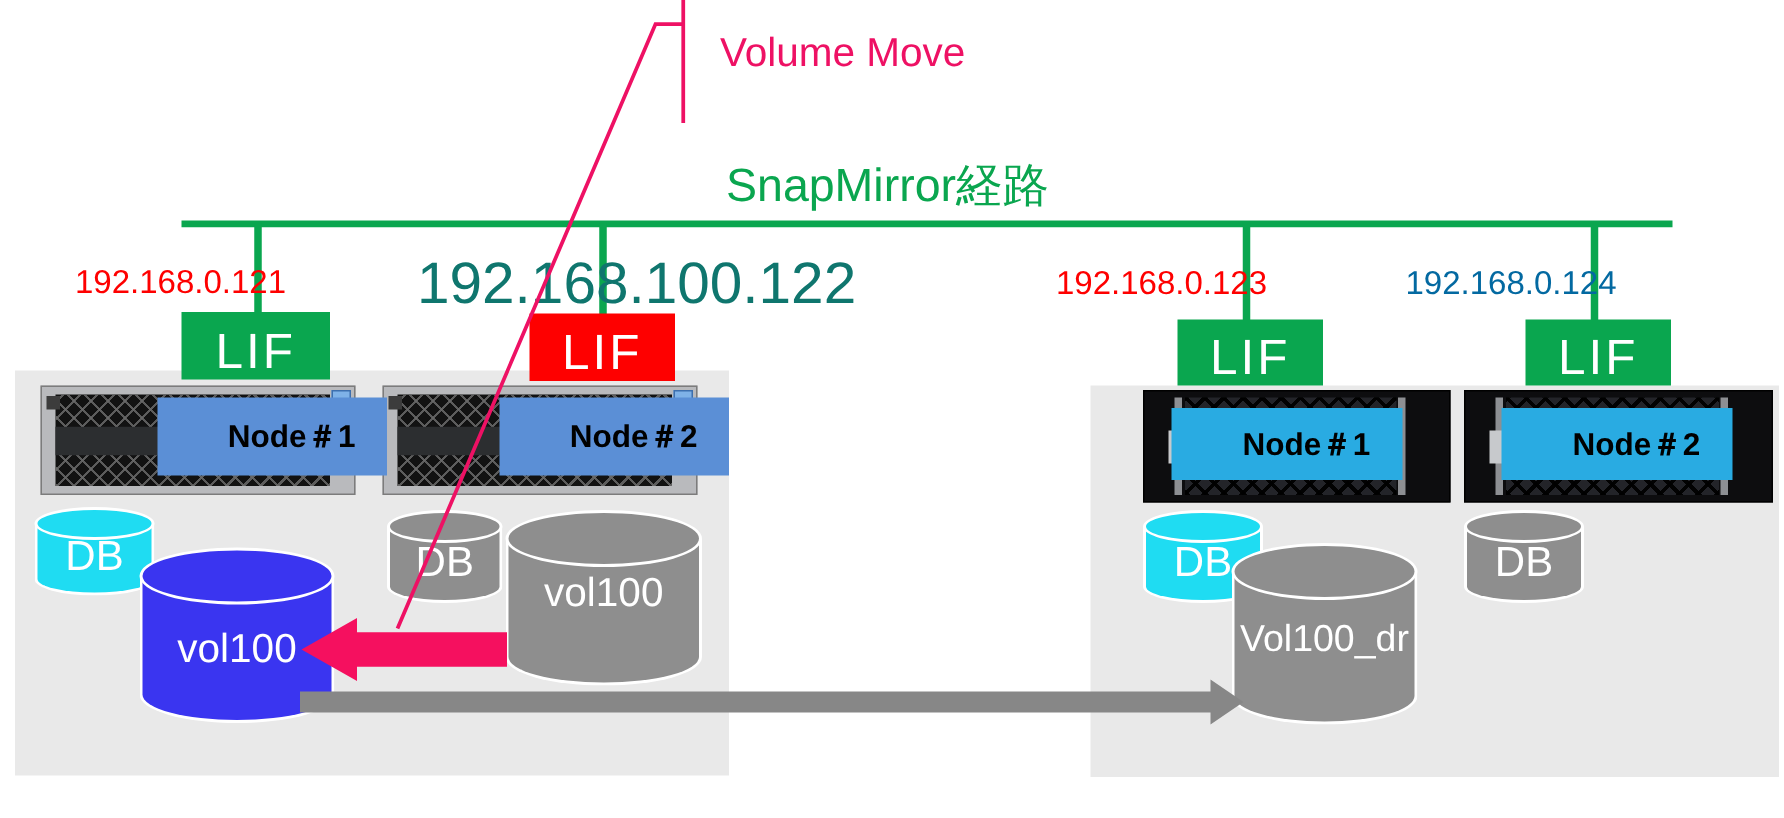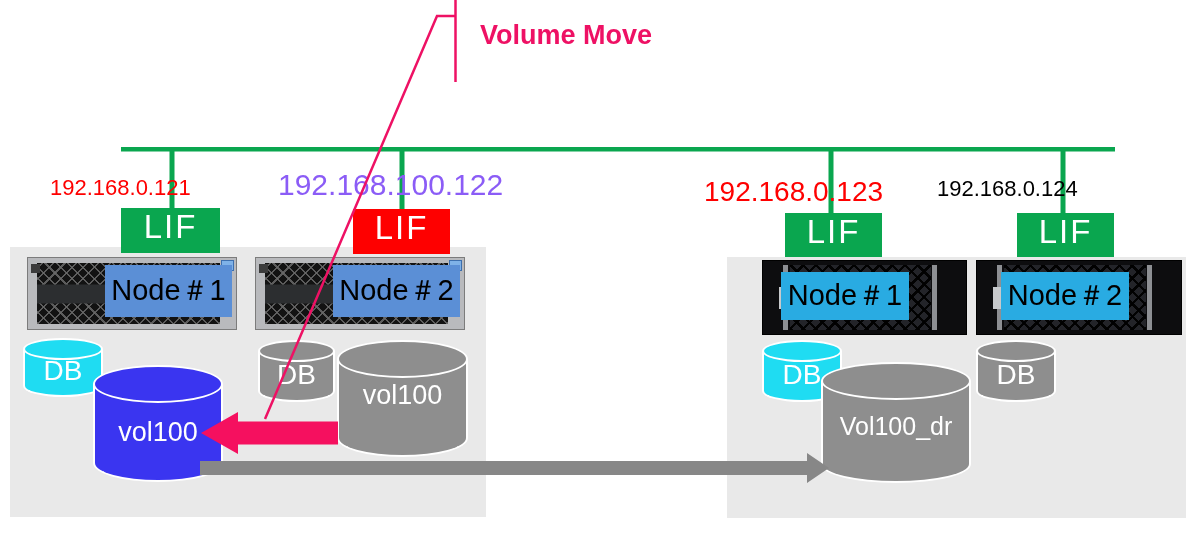--- a/index.html
+++ b/index.html
@@ -24,43 +24,43 @@
 
   .hwB{background:#0d0d0f;border:1px solid #000;box-sizing:border-box;}
   .hwB .mesh{position:absolute;left:27px;right:35px;top:4px;bottom:4px;background-color:#232429;
     background-image:repeating-linear-gradient(45deg,rgba(0,0,0,.95) 0 2.5px,transparent 2.5px 9px),
                      repeating-linear-gradient(-45deg,rgba(0,0,0,.95) 0 2.5px,transparent 2.5px 9px);}
   .hwB .stripL{position:absolute;left:20px;top:4px;bottom:4px;width:5px;background:#8d8f93;}
   .hwB .stripR{position:absolute;right:29px;top:4px;bottom:4px;width:5px;background:#8d8f93;}
   .hwB .notch{position:absolute;left:16px;top:50%;transform:translateY(-50%);width:10px;height:22px;background:#c7c9cc;}
 
   
-  .lif{position:absolute;z-index:3;display:flex;align-items:flex-start;justify-content:center;
+  .lif{position:absolute;z-index:3;display:flex;align-items:flex-end;justify-content:center;
        color:#fff;font-size:33px;font-weight:400;letter-spacing:2px;}
   .lif-green{background:#0aa64f;}
   .lif-red{background:#fe0000;}
 
   
   .ip{position:absolute;z-index:3;font-weight:normal;white-space:nowrap;}
 
   
   .nodelabel{position:absolute;z-index:4;display:flex;align-items:center;justify-content:center;
-    color:#000;font-weight:normal;font-size:29px;white-space:nowrap;}
+    color:#000;font-weight:bold;font-size:21px;white-space:nowrap;padding-left:26px;}
 
   
   .cyl{position:absolute;z-index:4;}
   .cyl .body{position:absolute;left:0;right:0;bottom:0;top:var(--ry);background:var(--c);
     border:2.5px solid #fff;border-top:none;box-sizing:border-box;
     border-radius:0 0 50% 50% / 0 0 var(--ry) var(--ry);}
   .cyl .cap{position:absolute;left:0;right:0;top:0;height:calc(var(--ry)*2);background:var(--c);
     border:2.5px solid #fff;box-sizing:border-box;border-radius:50%;}
   .cyl .lbl{position:absolute;left:0;right:0;text-align:center;color:#fff;font-weight:400;}
 
   
-  .bigtext{position:absolute;z-index:8;font-weight:bold;white-space:nowrap;}
+  .bigtext{position:absolute;z-index:8;font-weight:normal;white-space:nowrap;}
 </style>
 </head>
 <body>
 
 <div id="canvas">
 
   <div class="cluster-bg" style="left:10px;top:247px;width:476px;height:270px;"></div>
   <div class="cluster-bg" style="left:727px;top:257px;width:459px;height:261px;"></div>
 
   <svg class="svg-layer z2">
@@ -106,23 +106,23 @@
     <span>LIF</span>
   </div>
   <div class="lif lif-green" style="left:785px;top:213px;width:97px;height:44px;">
     <span>LIF</span>
   </div>
   <div class="lif lif-green" style="left:1017px;top:213px;width:97px;height:44px;">
     <span>LIF</span>
   </div>
 
   <div class="ip" style="left:50px;top:175px;font-size:22px;color:#fe0000;">192.168.0.121</div>
-  <div class="ip" style="left:278px;top:168px;font-size:30px;color:#8b5cf6;">192.168.100.122</div>
-  <div class="ip" style="left:704px;top:176px;font-size:28px;color:#fe0000;">192.168.0.123</div>
-  <div class="ip" style="left:937px;top:176px;font-size:22px;color:#000000;">192.168.0.124</div>
+  <div class="ip" style="left:278px;top:168px;font-size:39px;color:#0f766e;">192.168.100.122</div>
+  <div class="ip" style="left:704px;top:176px;font-size:22px;color:#fe0000;">192.168.0.123</div>
+  <div class="ip" style="left:937px;top:176px;font-size:22px;color:#0369a1;">192.168.0.124</div>
 
   <div class="nodelabel" style="left:105px;top:265px;width:127px;height:52px;background:#5b8fd6;">Node＃1</div>
   <div class="nodelabel" style="left:333px;top:265px;width:127px;height:52px;background:#5b8fd6;">Node＃2</div>
   <div class="nodelabel" style="left:781px;top:272px;width:128px;height:48px;background:#29abe2;">Node＃1</div>
   <div class="nodelabel" style="left:1001px;top:272px;width:128px;height:48px;background:#29abe2;">Node＃2</div>
 
   <div class="cyl" style="left:23px;top:338px;width:80px;height:59px;--c:#1fdcf2;--ry:11px;">
     <div class="body"></div>
       <div class="cap"></div>
     <span class="lbl" style="top:17px;font-size:28px;">DB</span>
@@ -141,21 +141,21 @@
     <div class="body"></div>
       <div class="cap"></div>
     <span class="lbl" style="top:52px;font-size:27px;">vol100</span>
   </div>
 
   <div class="cyl" style="left:762px;top:340px;width:80px;height:62px;--c:#1fdcf2;--ry:11px;">
     <div class="body"></div>
       <div class="cap"></div>
     <span class="lbl" style="top:19px;font-size:28px;">DB</span>
   </div>
-  <div class="cyl" style="left:821px;top:362px;width:150px;height:121px;--c:#8e8e8e;--ry:19px;">
+  <div class="cyl" style="left:821px;top:362px;width:124px;height:121px;--c:#8e8e8e;--ry:19px;">
     <div class="body"></div>
       <div class="cap"></div>
     <span class="lbl" style="top:50px;font-size:25px;">Vol100_dr</span>
   </div>
   <div class="cyl" style="left:976px;top:340px;width:80px;height:62px;--c:#8e8e8e;--ry:11px;">
     <div class="body"></div>
       <div class="cap"></div>
     <span class="lbl" style="top:19px;font-size:28px;">DB</span>
   </div>
 
@@ -163,14 +163,15 @@
     <polygon points="829,468 807,453 807,461 200,461 200,475 807,475 807,483" fill="#878787"></polygon>
   </svg>
 
   <svg class="svg-layer z7">
     <polygon points="201,433 238,412 238,421.5 338,421.5 338,444.5 238,444.5 238,454" fill="#f5105f"></polygon>
     <line x1="455.5" y1="0" x2="455.5" y2="82" stroke="#ee1164" stroke-width="2.5"></line>
     <polyline points="455,16 437,16 265,419" fill="none" stroke="#ee1164" stroke-width="2.5"></polyline>
   </svg>
 
   <div class="bigtext" style="left:480px;top:20px;font-size:27px;color:#ee1164;">Volume Move</div>
+  <div class="bigtext" style="left:484px;top:103px;font-size:31px;color:#0aa64f;">SnapMirror経路</div>
 
 </div>
 
 </body></html>

